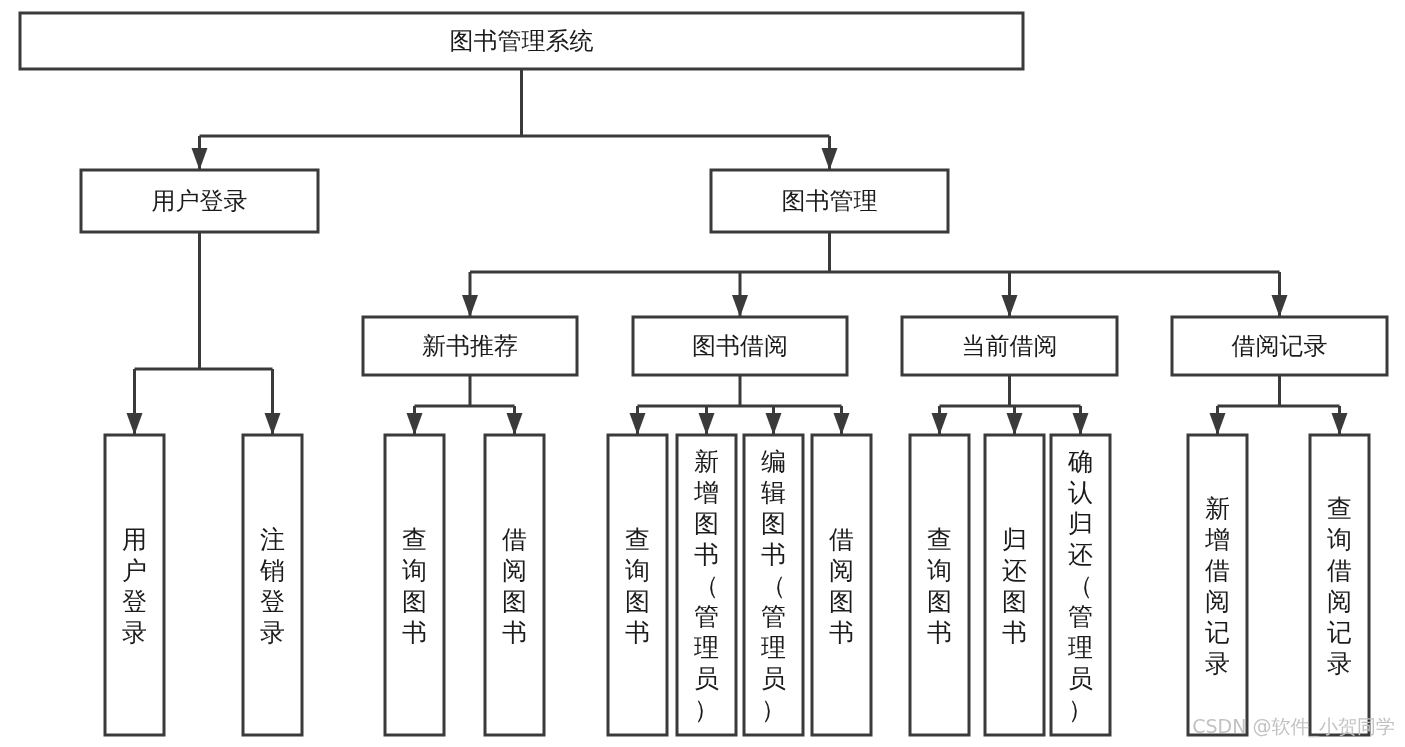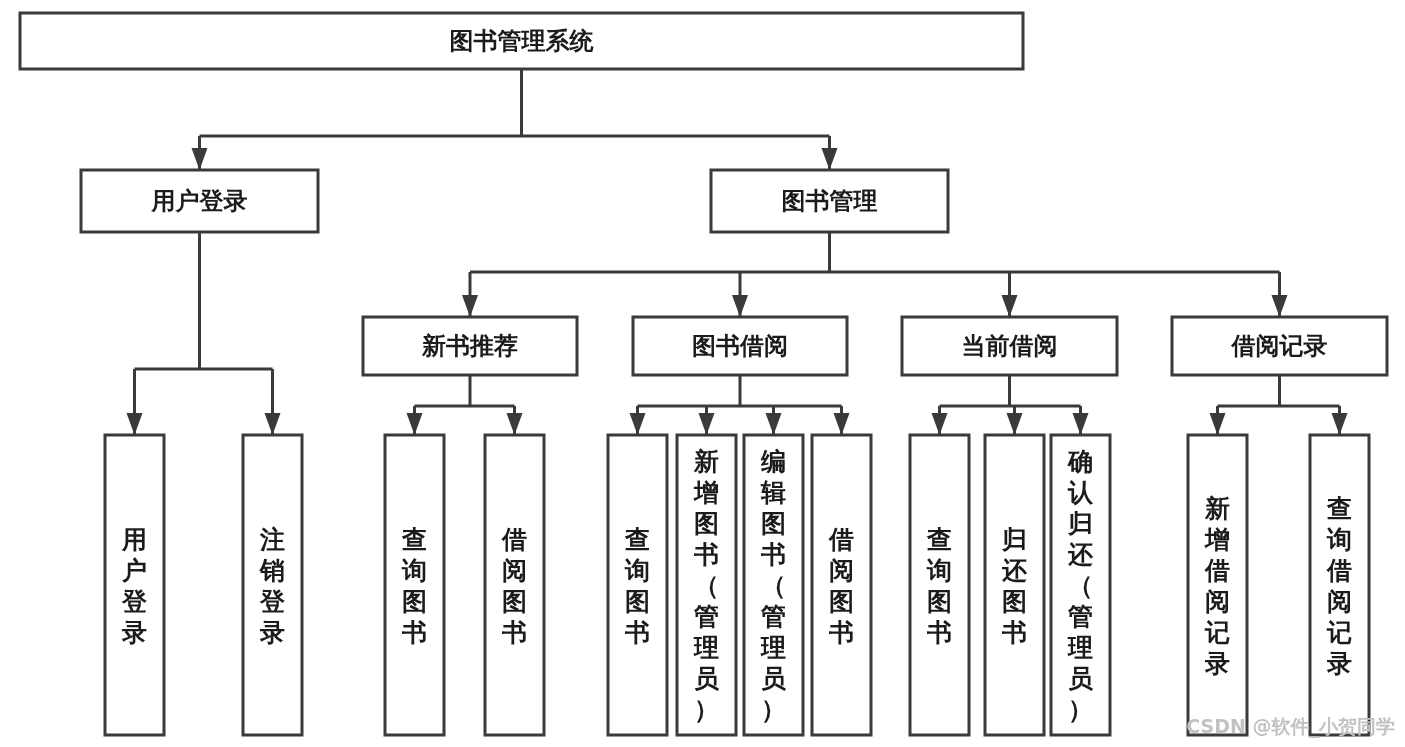--- a/index.html
+++ b/index.html
@@ -9,21 +9,20 @@
   }
   body {
     font-family: "DejaVu Sans", "Liberation Sans", sans-serif;
   }
   #diagram-root {
     position: relative;
     width: 1405px;
     height: 747px;
     background: #ffffff;
     overflow: hidden;
-    font-weight: bold;
   }
   svg.flow {
     position: absolute;
     top: 0;
     left: 0;
     width: 1405px;
     height: 747px;
   }
   .box-rect {
     fill: #ffffff;

